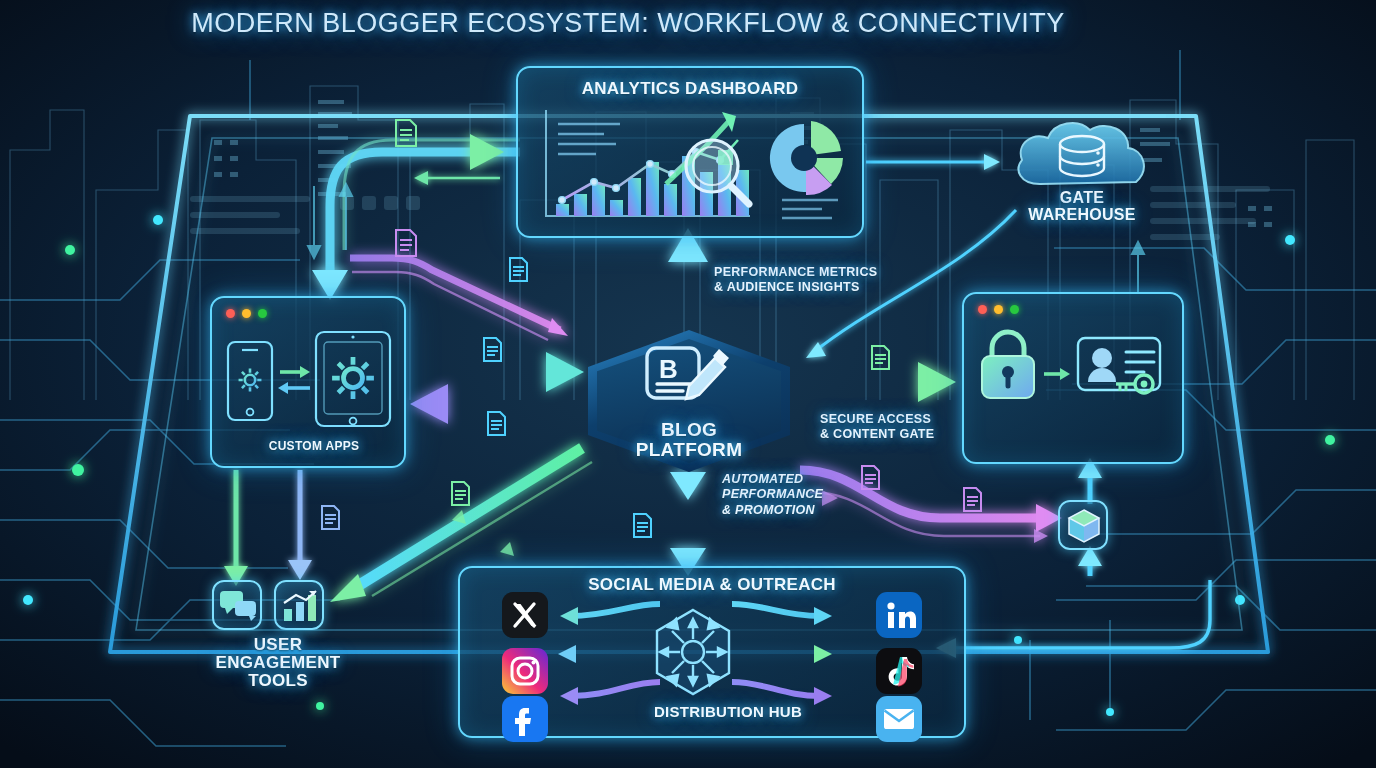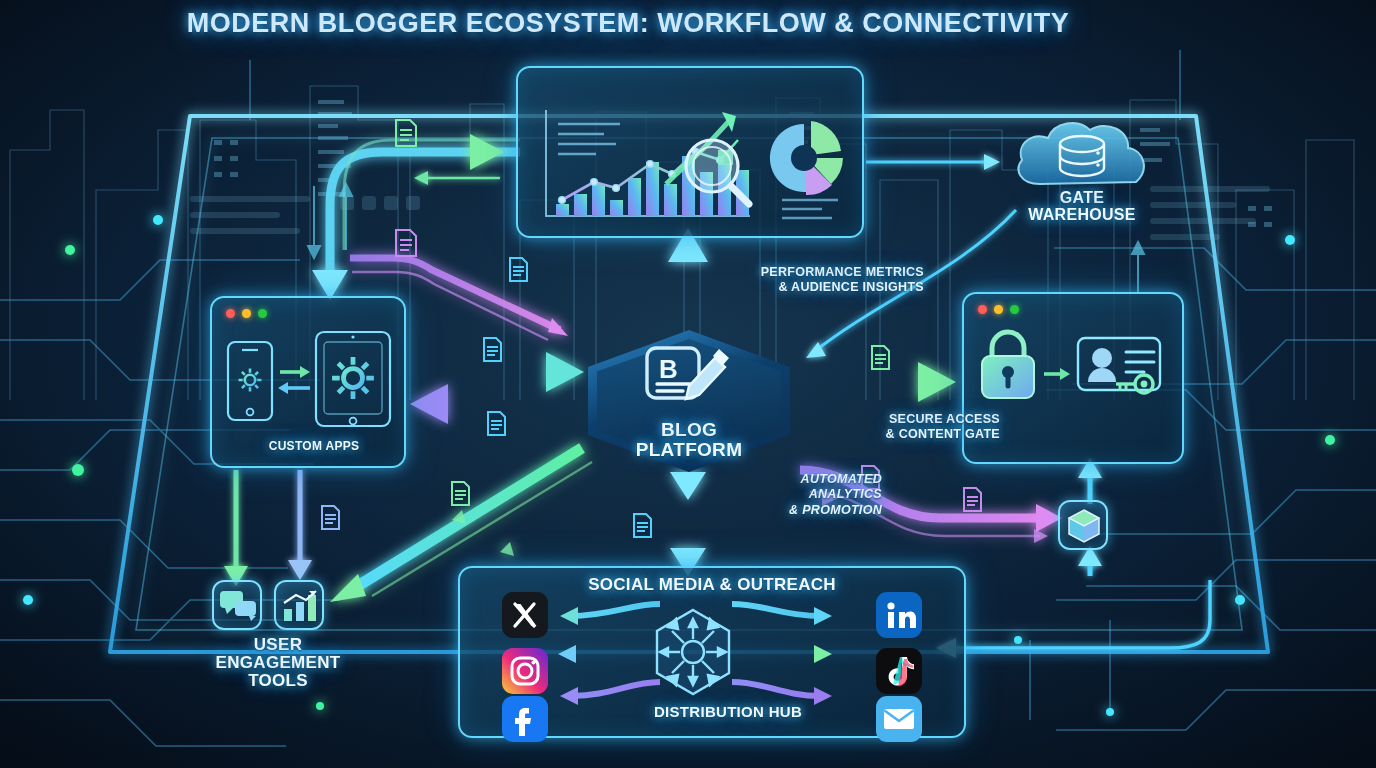--- a/index.html
+++ b/index.html
@@ -7,21 +7,21 @@
   body {
     width:1376px; height:768px;
     font-family:"Liberation Sans", sans-serif;
     overflow:hidden; position:relative;
   }
   #stage { position:absolute; inset:0; width:1376px; height:768px; }
   svg.layer { position:absolute; left:0; top:0; width:1376px; height:768px; }
 
   .ttl {
     position:absolute; left:0; top:8px; width:1256px; text-align:center;
-    font-size:27px; font-weight:bold; letter-spacing:.5px;
+    font-size:27px; font-weight:normal; letter-spacing:.5px;
     color:#cfe9fb; text-shadow:0 0 10px #3fb9ff, 0 0 24px #1f7fd0, 0 2px 2px #000a;
     white-space:nowrap;
   }
 
   
   .node { position:absolute; }
   .panel {
     border:2px solid #63d8ff; border-radius:14px;
     background:linear-gradient(150deg, rgba(22,74,108,.72), rgba(10,38,62,.78));
     box-shadow:0 0 14px #38c6ff99, 0 0 34px #1a86d055, inset 0 0 22px #1fa8e033;
@@ -45,21 +45,20 @@
     position:absolute; inset:9px;
     clip-path:polygon(50% 0%,100% 26%,100% 74%,50% 100%,0% 74%,0% 26%);
     background:linear-gradient(170deg,#15527f,#0a2b4d);
     border:0;
   }
 
   .edge-lbl {
     position:absolute; color:#e6f4ff; font-weight:bold; font-size:12.5px;
     line-height:1.22; letter-spacing:.3px;
     text-shadow:0 0 7px #4fc3ff,0 0 16px #1a79bb,0 1px 2px #000c;
-    text-align:right;
   }
 
   .sicon { position:absolute; border-radius:11px; overflow:hidden; }
   .sicon svg { display:block; }
 
   .glowbox {
     position:absolute; border:2px solid #7fe0ff; border-radius:12px;
     background:linear-gradient(155deg,rgba(40,110,150,.55),rgba(12,45,72,.7));
     box-shadow:0 0 12px #4fd2ff99, inset 0 0 14px #2fb0e044;
   }
@@ -378,20 +377,21 @@
       <path d="M346 250 V192" fill="none"></path>
         <path d="M346 184 l6 12 h-12 z"></path>
       <path d="M1138 292 V250" fill="none"></path>
         <path d="M1138 242 l6 12 h-12 z"></path>
     </g>
   </svg>
 
   <div class="ttl">MODERN BLOGGER ECOSYSTEM: WORKFLOW &amp; CONNECTIVITY</div>
 
   <div class="node panel" style="left:516px; top:66px; width:348px; height:172px;">
+    <div class="lbl" style="position:absolute;left:0;top:12px;width:100%;font-size:17px;">ANALYTICS DASHBOARD</div>
     <svg style="position:absolute;left:14px;top:36px;" width="320" height="128" viewBox="0 0 320 128">
       <defs>
         <linearGradient id="barG" x1="0" y1="1" x2="1" y2="0">
           <stop offset="0%" stop-color="#9a7ef0"></stop>
             <stop offset="55%" stop-color="#5ab8f0"></stop>
           <stop offset="100%" stop-color="#6fe8c0"></stop>
         </linearGradient>
         <linearGradient id="lineG" x1="0" y1="1" x2="1" y2="0">
           <stop offset="0%" stop-color="#b79bf5"></stop>
             <stop offset="100%" stop-color="#6ff0b4"></stop>
@@ -720,17 +720,17 @@
     <div>&amp; AUDIENCE INSIGHTS</div>
   </div>
 
   <div class="edge-lbl" style="left:820px; top:412px; width:180px;">
     <div>SECURE ACCESS</div>
     <div>&amp; CONTENT GATE</div>
   </div>
 
   <div class="edge-lbl" style="left:722px; top:472px; width:160px;font-style:italic;">
     <div>AUTOMATED</div>
-    <div>ANALYTICS</div>
+    <div>PERFORMANCE</div>
     <div>&amp; PROMOTION</div>
   </div>
 
 </div>
 
 </body></html>

